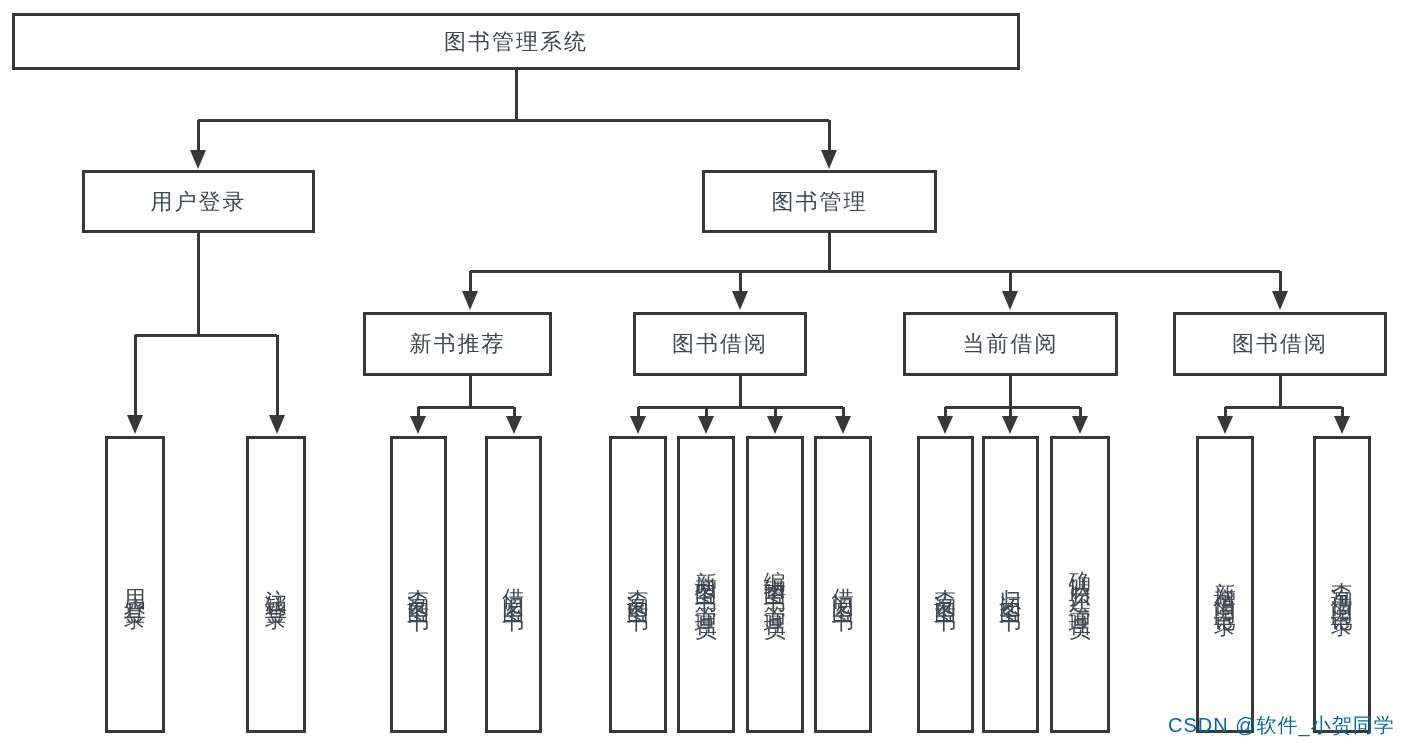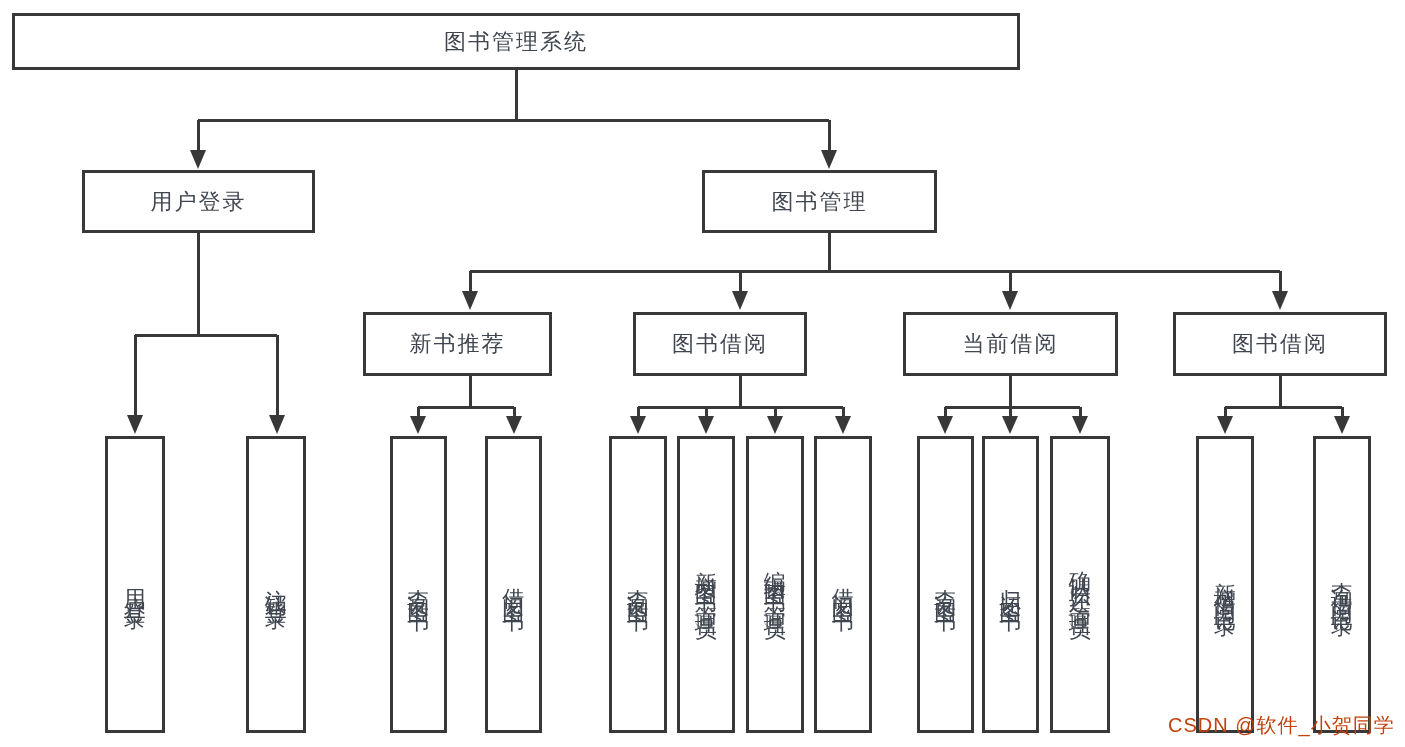--- a/index.html
+++ b/index.html
@@ -14,21 +14,21 @@
     color:#404650;
   }
   .hnode{font-size:22px;letter-spacing:2px;white-space:nowrap;}
   .vnode{z-index:2;}
   .vtext{
     writing-mode:vertical-lr;text-orientation:mixed;
     font-size:22px;letter-spacing:7px;line-height:1.15;color:#404650;
   }
   .watermark{
     position:absolute;left:1168px;top:712px;z-index:6;
-    font-size:20px;letter-spacing:1px;color:#c2410c;white-space:nowrap;
+    font-size:20px;letter-spacing:1px;color:#0369a1;white-space:nowrap;
   }
 </style>
 </head>
 <body>
 
 <div class="canvas">
 
   <svg class="connectors" viewBox="0 0 1405 747" xmlns="http://www.w3.org/2000/svg" aria-hidden="true">
     <g stroke="#383838" stroke-width="3" fill="none" shape-rendering="crispEdges">
       <path d="M516 70 V120 M198 120 H829 M198 120 V152 M829 120 V152"></path>

